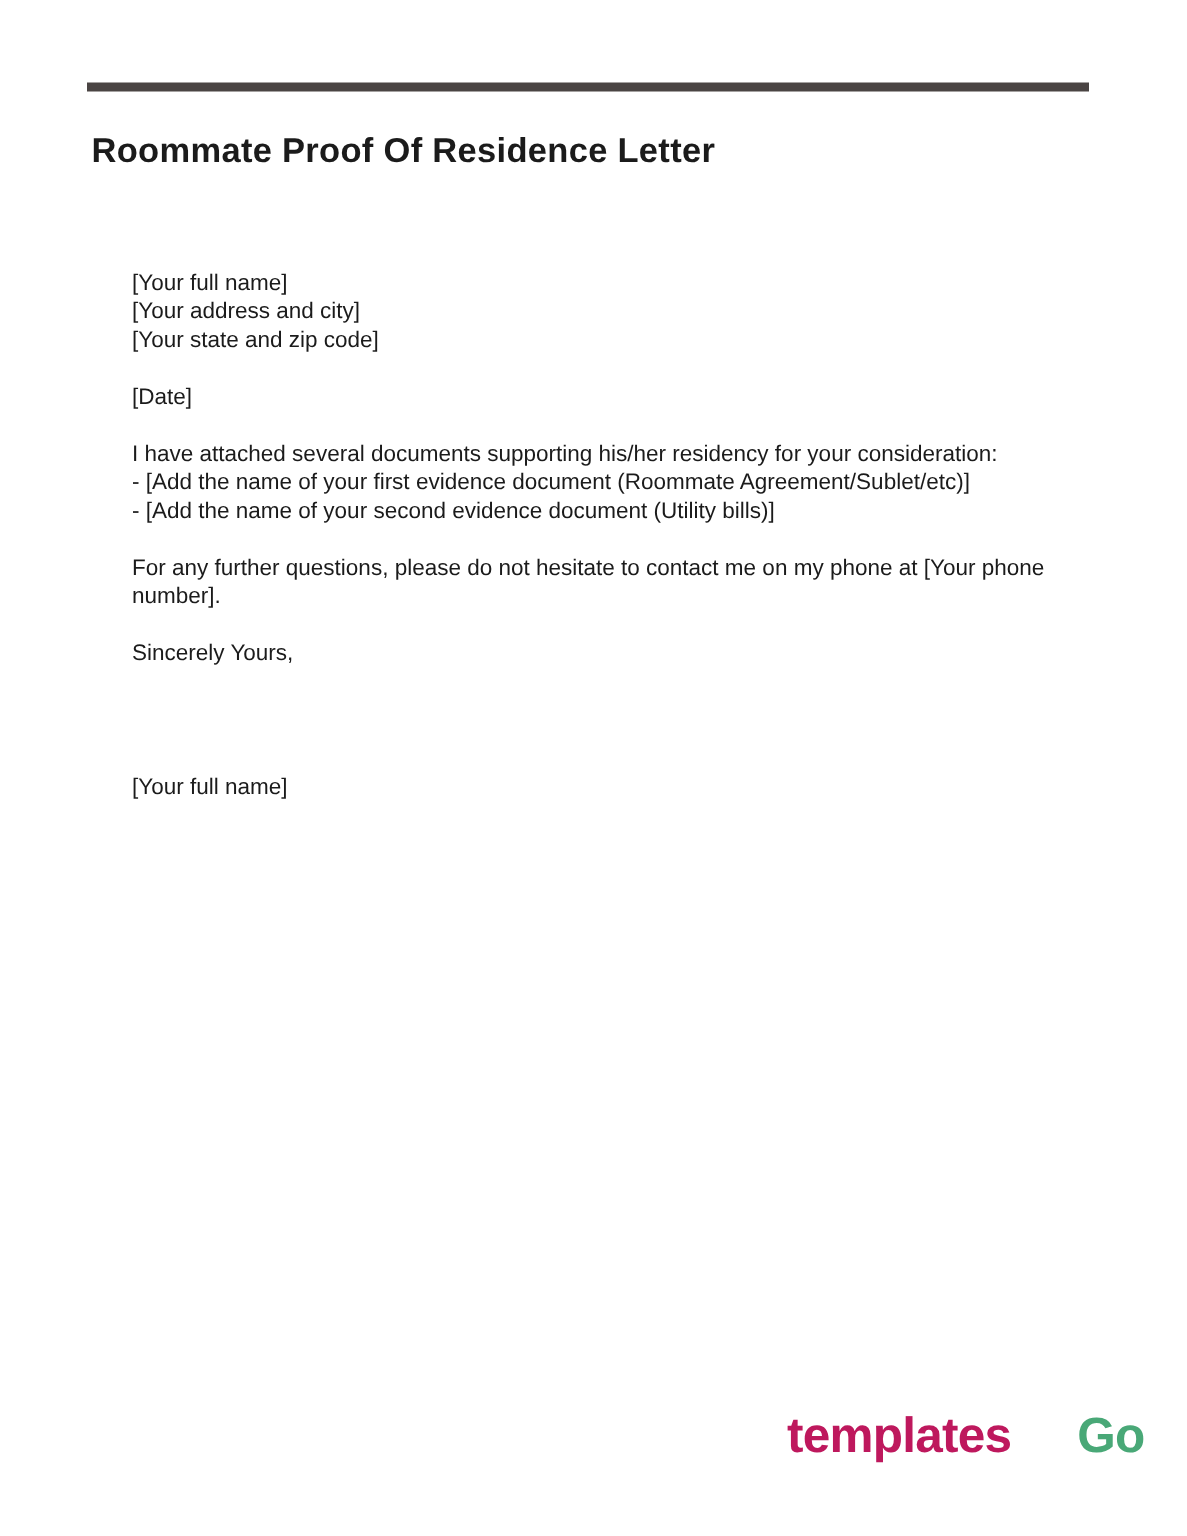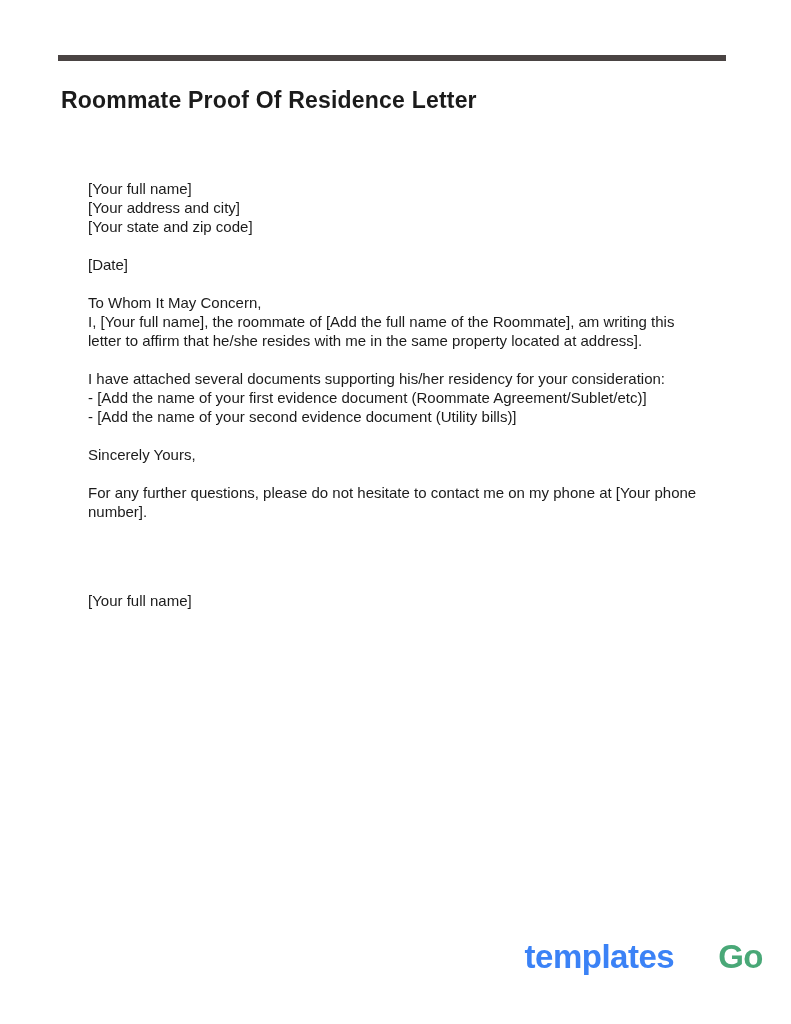--- a/index.html
+++ b/index.html
@@ -71,29 +71,26 @@
 
   <div class="top-rule" style="background: rgb(74, 68, 67);"></div>
 
   <h1 class="page-title" style="color: rgb(27, 27, 27);">Roommate Proof Of Residence Letter</h1>
 
   <div class="letter-body" style="color: rgb(27, 27, 27);">
       <div class="para">[Your full name]
 [Your address and city]
 [Your state and zip code]</div>
       <div class="para">[Date]</div>
-      <div class="para">To Whom It May Concern,
-I, [Your full name], the roommate of [Add the full name of the Roommate], am writing this
-letter to affirm that he/she resides with me in the same property located at address].</div>
       <div class="para">I have attached several documents supporting his/her residency for your consideration:
 - [Add the name of your first evidence document (Roommate Agreement/Sublet/etc)]
 - [Add the name of your second evidence document (Utility bills)]</div>
-      <div class="para">Sincerely Yours,</div>
       <div class="para">For any further questions, please do not hesitate to contact me on my phone at [Your phone
 number].</div>
+      <div class="para">Sincerely Yours,</div>
       <div class="para gap-before">[Your full name]</div>
     </div>
 
   <div class="footer-logo">
-    <span style="color: #3b82f6;">templates</span><span style="color: rgb(73, 168, 119); margin-left: 44px;">Go</span>
+    <span style="color: #be185d;">templates</span><span style="color: rgb(73, 168, 119); margin-left: 44px;">Go</span>
   </div>
 
 </div>
 
 </body></html>

